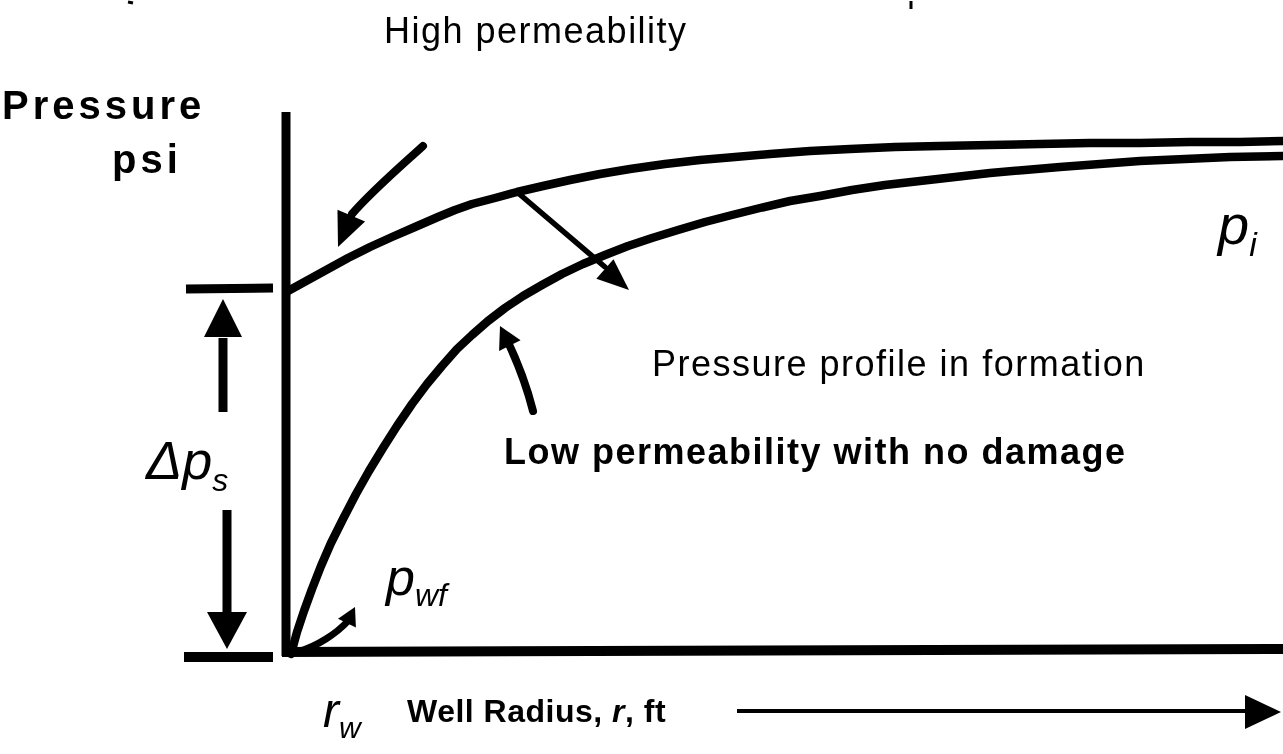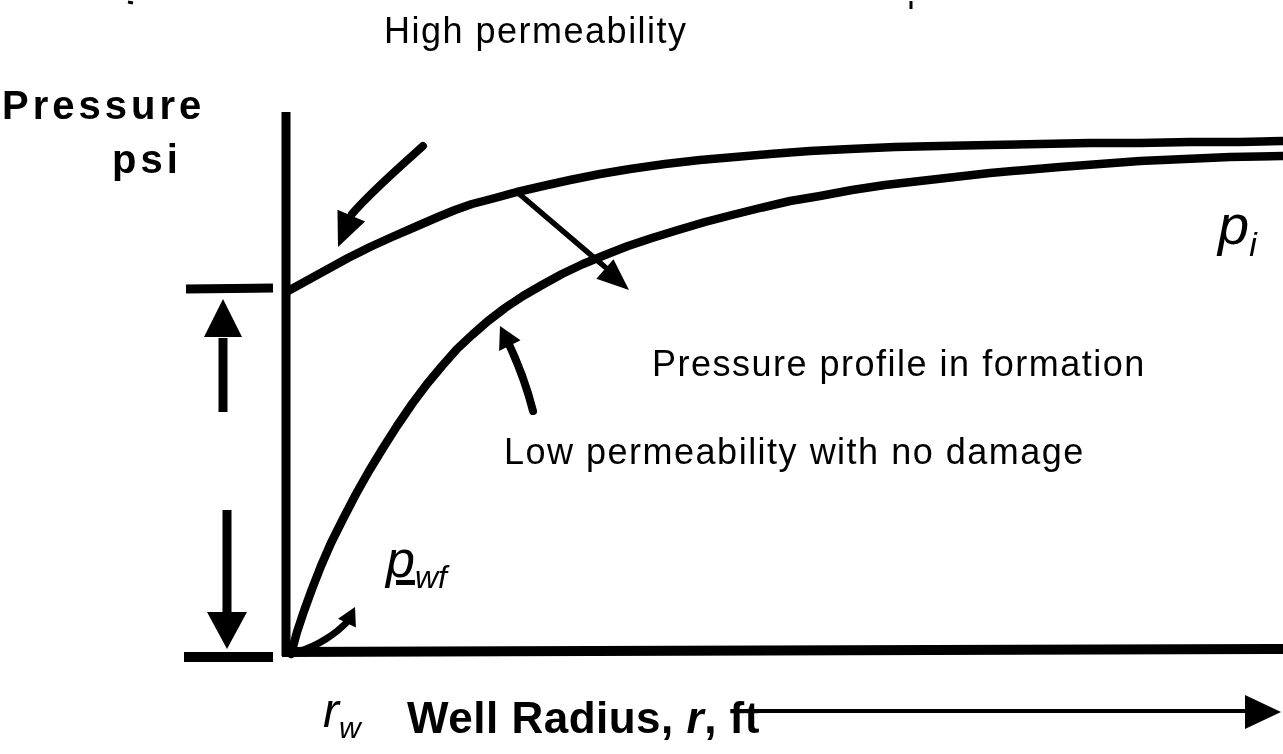--- a/index.html
+++ b/index.html
@@ -8,32 +8,32 @@
     font-family:"Liberation Sans",sans-serif;color:#000;
   }
   .stage svg{position:absolute;left:0;top:0;}
   .lbl{position:absolute;white-space:nowrap;}
   .ylab{left:2px;top:78px;width:220px;font-size:40px;font-weight:bold;
         letter-spacing:4px;line-height:54px;}
   .ylab .psi{margin-left:110px;}
   .ann{font-size:36px;letter-spacing:1.5px;line-height:44px;}
   .hplab{left:384px;top:9px;}
   .pplab{left:652px;top:294px;margin-top:48px;}
-  .lplab{left:504px;top:430px;}
+  .lplab{left:504px;top:430px;font-weight:bold;}
   .math{font-style:italic;}
   .math sub{font-style:italic;line-height:0;}
   .pilab{left:1218px;top:192px;font-size:56px;}
   .pilab sub{font-size:34px;}
-  .pwflab{left:386px;top:529px;font-size:52px;text-decoration:underline;}
+  .pwflab{left:386px;top:547px;font-size:52px;}
   .pwflab sub{font-size:32px;}
   .dpslab{left:146px;top:429px;font-size:54px;}
   .dpslab sub{font-size:32px;}
   .rwlab{left:292px;top:683px;font-size:48px;margin-left:31px;}
   .rwlab sub{font-size:30px;}
-  .xlab{left:407px;top:693px;font-size:44px;font-weight:bold;letter-spacing:0.5px;}
+  .xlab{left:407px;top:693px;font-size:32px;font-weight:bold;letter-spacing:0.5px;}
 </style>
 </head>
 <body>
 
 <div class="stage">
 
   <svg id="fig" width="1283" height="754" viewBox="0 0 1283 754">
       <line x1="286" y1="112" x2="286" y2="656" stroke="#000000" stroke-width="9"></line>
       <line x1="282" y1="652" x2="1283" y2="649" stroke="#000000" stroke-width="10"></line>
       <line x1="186" y1="289" x2="273" y2="288" stroke="#000000" stroke-width="9"></line>
@@ -68,18 +68,19 @@
   </div>
 
   <div class="lbl ann pplab">Pressure profile in formation</div>
 
   <div class="lbl ann lplab">Low permeability with no damage</div>
 
   <div class="lbl math pilab"><i>p</i><sub>i</sub></div>
 
   <div class="lbl math pwflab"><i>p</i><sub>wf</sub></div>
 
+  <div class="lbl math dpslab"><i>Δp</i><sub>s</sub></div>
 
   <div class="lbl math rwlab"><i>r</i><sub>w</sub></div>
 
   <div class="lbl xlab"><span>Well Radius, </span><i>r</i><span>, ft</span></div>
 
 </div>
 
 </body></html>

